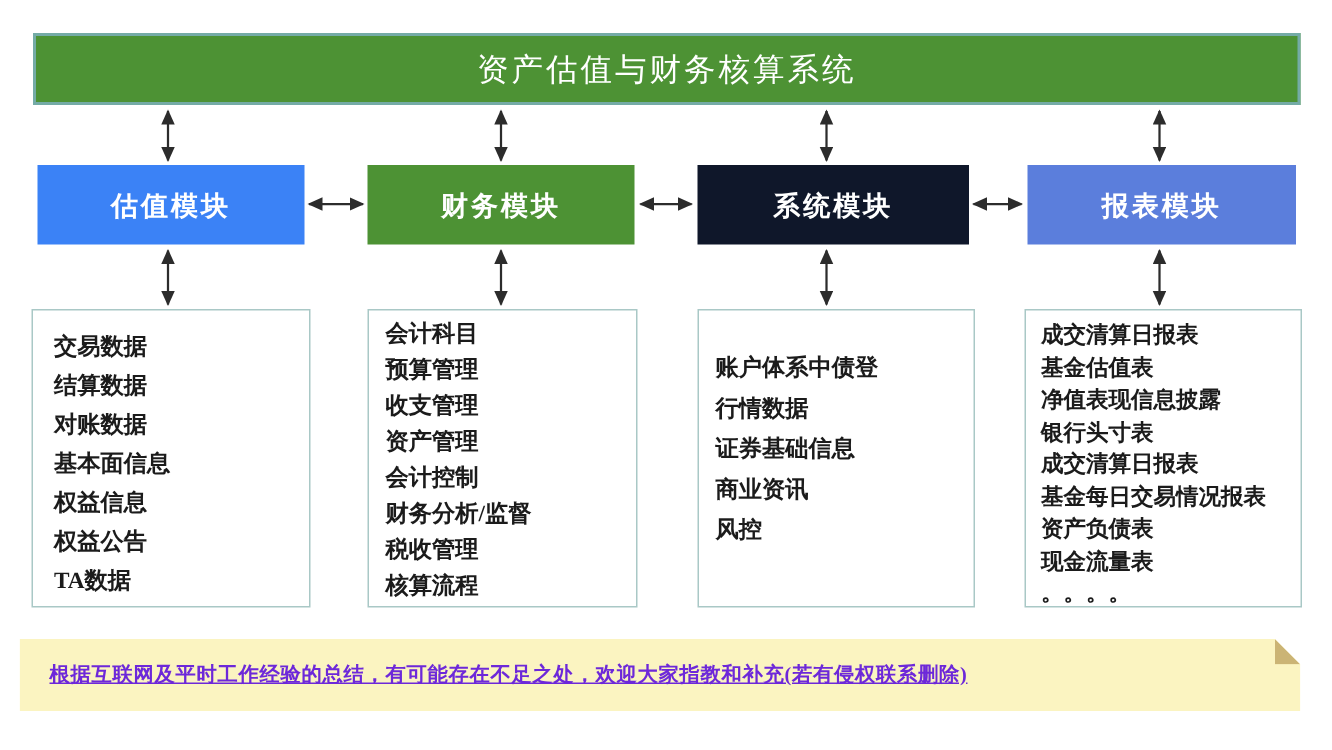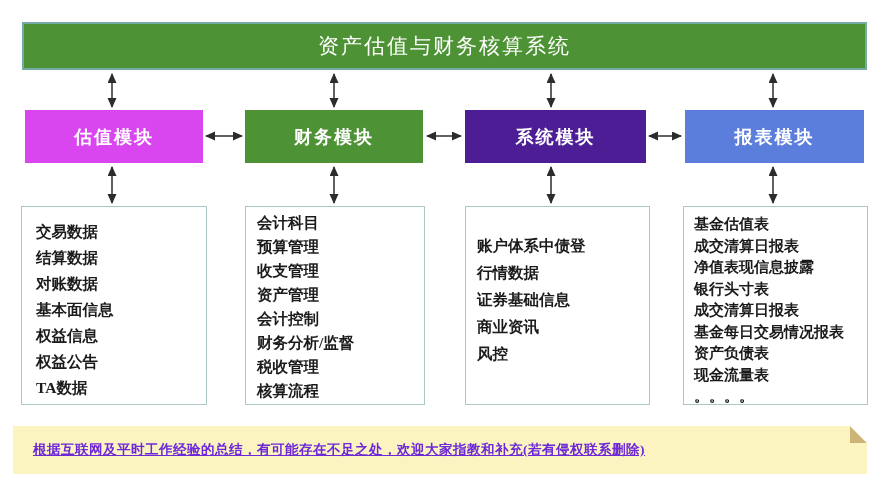--- a/index.html
+++ b/index.html
@@ -87,27 +87,27 @@
 </style>
 </head>
 <body>
 
 <div class="canvas">
 
   <div class="title-bar" style="background-color: rgb(77, 146, 52);">
     <span class="title-text">资产估值与财务核算系统</span>
   </div>
 
-  <div class="module-box m1" style="background-color: #d946ef;">
+  <div class="module-box m1" style="background-color: #3b82f6;">
     <span class="module-label">估值模块</span>
   </div>
   <div class="module-box m2" style="background-color: rgb(77, 146, 52);">
     <span class="module-label">财务模块</span>
   </div>
-  <div class="module-box m3" style="background-color: #4c1d95;">
+  <div class="module-box m3" style="background-color: #0f172a;">
     <span class="module-label">系统模块</span>
   </div>
   <div class="module-box m4" style="background-color: rgb(91, 126, 220); align-items: center;">
     <span class="module-label">报表模块</span>
   </div>
 
   <div class="detail-box d1">
     <div class="item">交易数据</div>
     <div class="item">结算数据</div>
     <div class="item">对账数据</div>
@@ -130,22 +130,22 @@
 
   <div class="detail-box d3">
     <div class="item">账户体系中债登</div>
     <div class="item">行情数据</div>
     <div class="item">证券基础信息</div>
     <div class="item">商业资讯</div>
     <div class="item">风控</div>
   </div>
 
   <div class="detail-box d4">
+    <div class="item">成交清算日报表</div>
     <div class="item">基金估值表</div>
-    <div class="item">成交清算日报表</div>
     <div class="item">净值表现信息披露</div>
     <div class="item">银行头寸表</div>
     <div class="item">成交清算日报表</div>
     <div class="item">基金每日交易情况报表</div>
     <div class="item">资产负债表</div>
     <div class="item">现金流量表</div>
     <div class="item">。。。。</div>
   </div>
 
   <svg class="connectors" width="888" height="500" viewBox="0 0 888 500" xmlns="http://www.w3.org/2000/svg">

